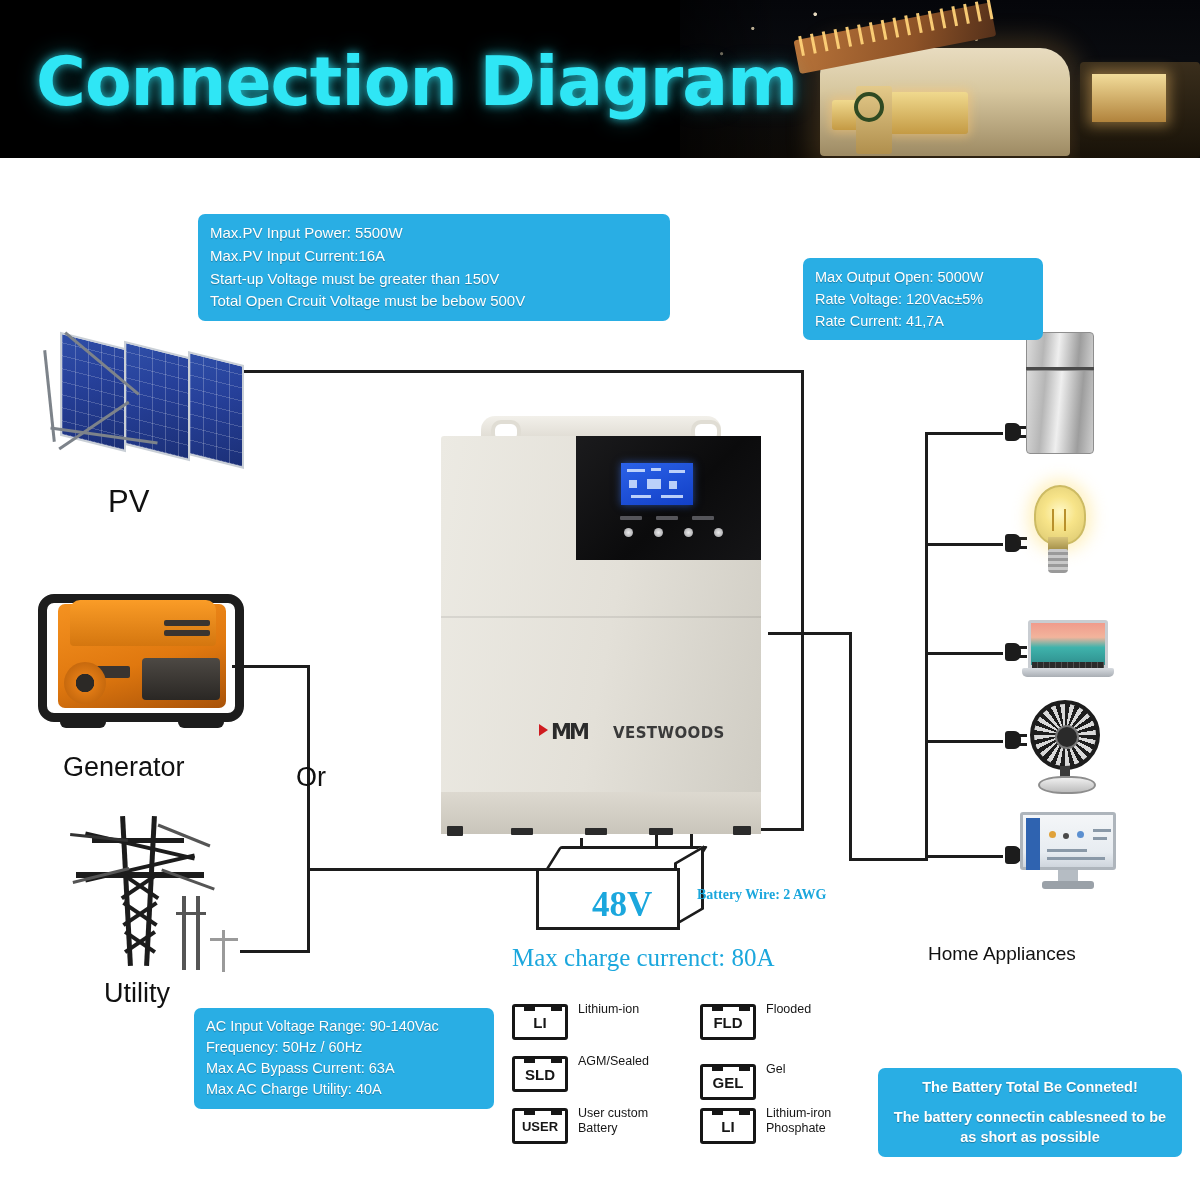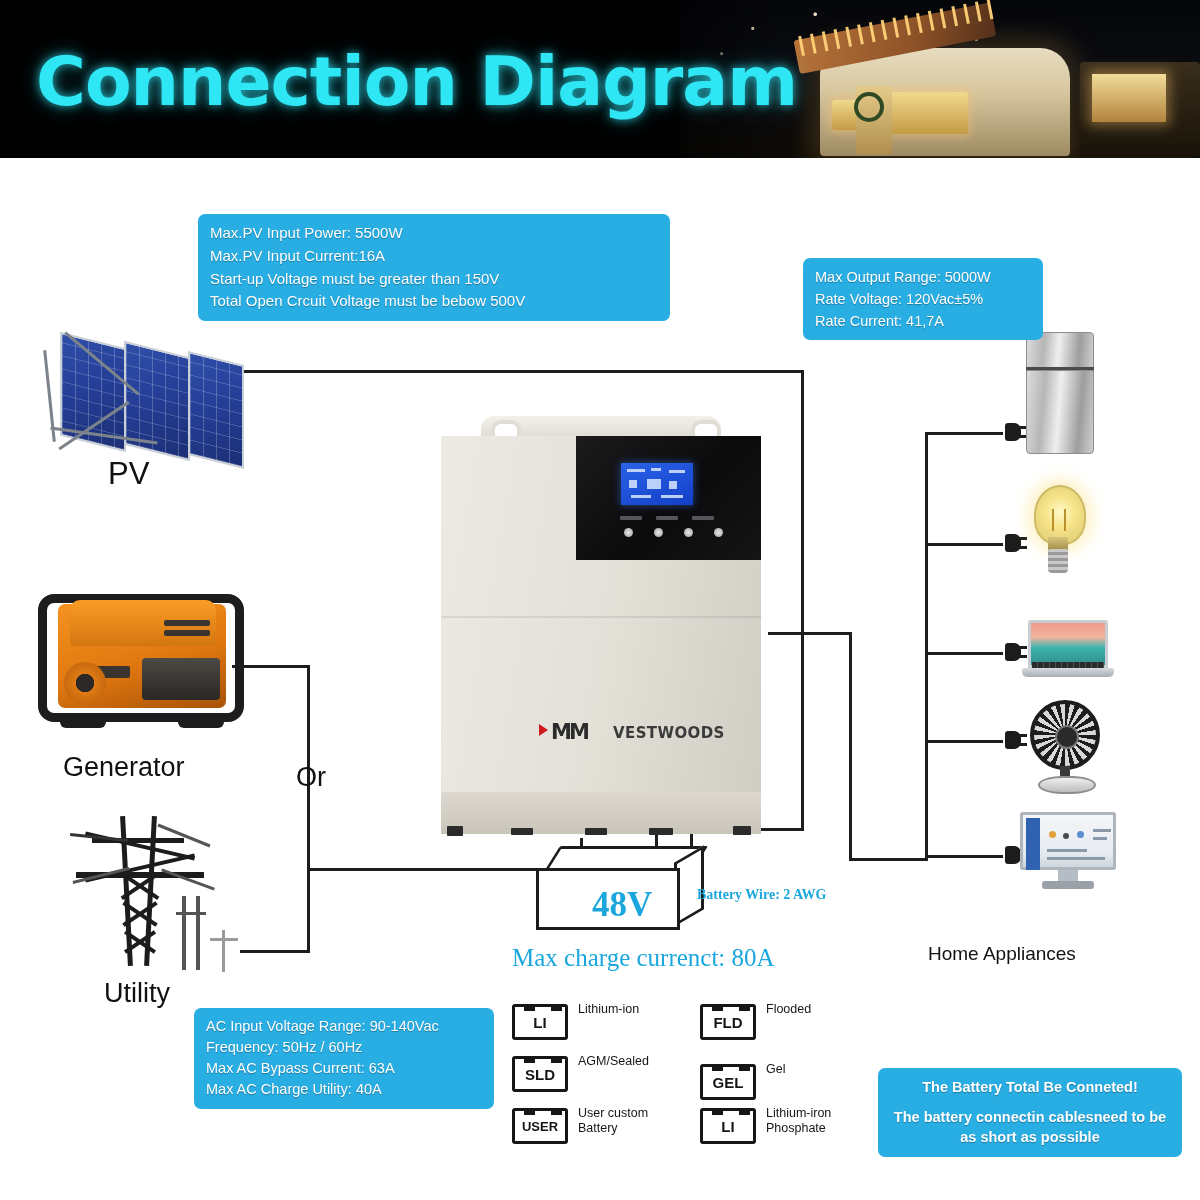--- a/index.html
+++ b/index.html
@@ -71,21 +71,21 @@
   #warn-box .w1{margin-bottom:9px;}
 
   
   .cyantext{position:absolute;color:#1ba7dd;font-family:Liberation Serif, serif;}
   #batt-wire{left:697px;top:887px;font-size:14px;font-weight:bold;white-space:nowrap;}
   #max-charge{left:512px;top:944px;font-size:25px;white-space:nowrap;}
   #batt-48v{left:592px;top:885px;font-size:35px;font-weight:bold;}
 
   
   .blacklabel{position:absolute;color:#111;font-family:"Liberation Sans",sans-serif;white-space:nowrap;}
-  #lbl-pv{left:108px;top:456px;font-size:31px;}
+  #lbl-pv{left:108px;top:484px;font-size:31px;}
   #lbl-gen{left:63px;top:752px;font-size:27px;}
   #lbl-or{left:296px;top:762px;font-size:27px;}
   #lbl-util{left:104px;top:978px;font-size:27px;}
   #lbl-home{left:928px;top:900px;font-size:19px;margin-top:43px;}
 
   
   .wire{position:absolute;background:#1d1d1d;}
   .wh{height:3px;}
   .wv{width:3px;}
 
@@ -407,21 +407,21 @@
   <div class="blacklabel" id="lbl-home">Home Appliances</div>
 
   <div class="callout" id="pv-spec">
     <div>Max.PV Input Power: 5500W</div>
     <div>Max.PV Input Current:16A</div>
     <div>Start-up Voltage must be greater than 150V</div>
     <div>Total Open Crcuit Voltage must be bebow 500V</div>
   </div>
 
   <div class="callout" id="out-spec">
-    <div>Max Output Range: 5000W</div>
+    <div>Max Output Open: 5000W</div>
     <div>Rate Voltage: 120Vac±5%</div>
     <div>Rate Current: 41,7A</div>
   </div>
 
   <div class="callout" id="ac-spec">
     <div>AC Input Voltage Range: 90-140Vac</div>
     <div>Frequency: 50Hz / 60Hz</div>
     <div>Max AC Bypass Current: 63A</div>
     <div>Max AC Charge Utility: 40A</div>
   </div>

